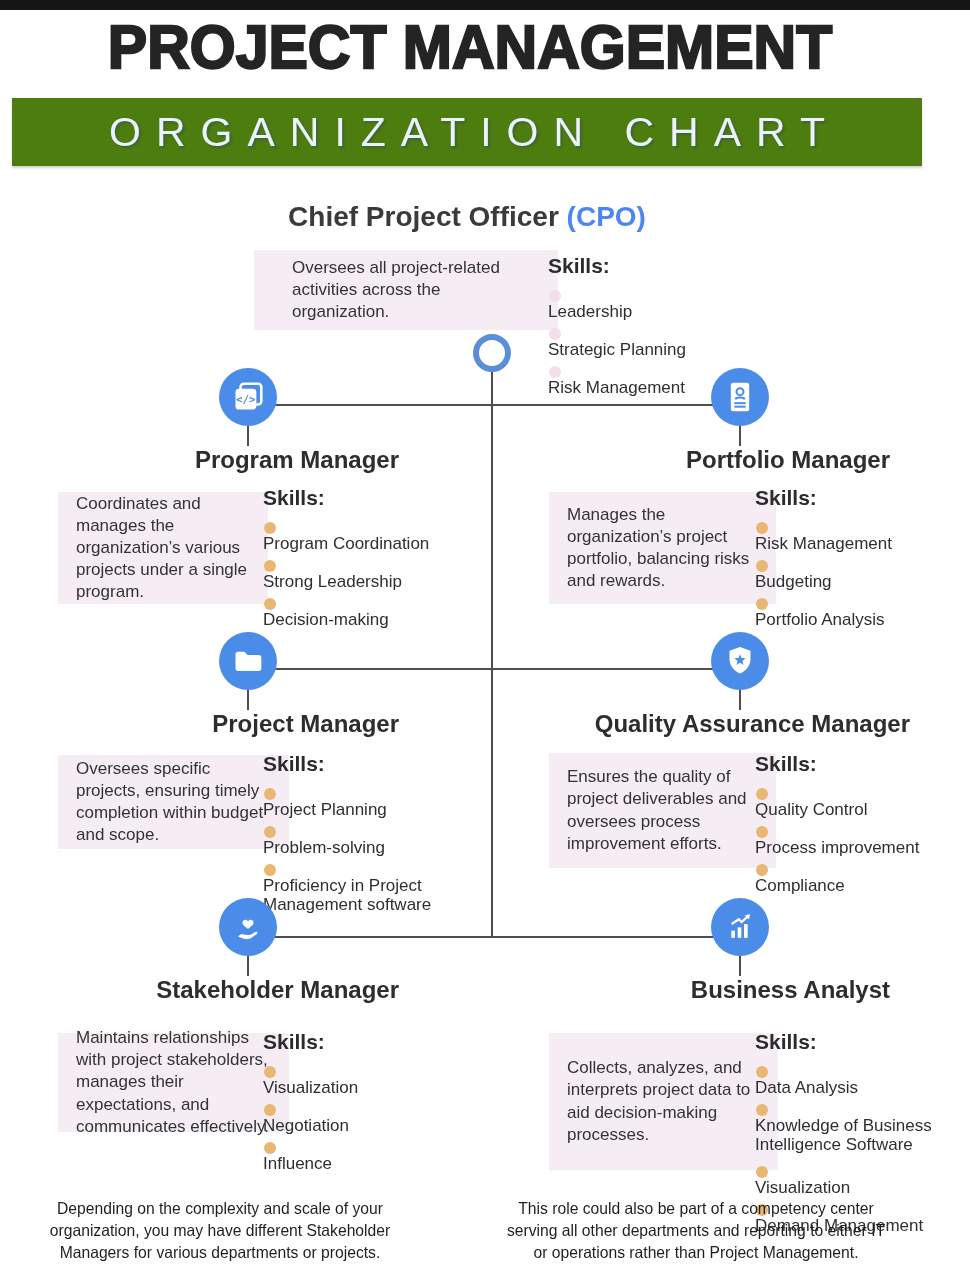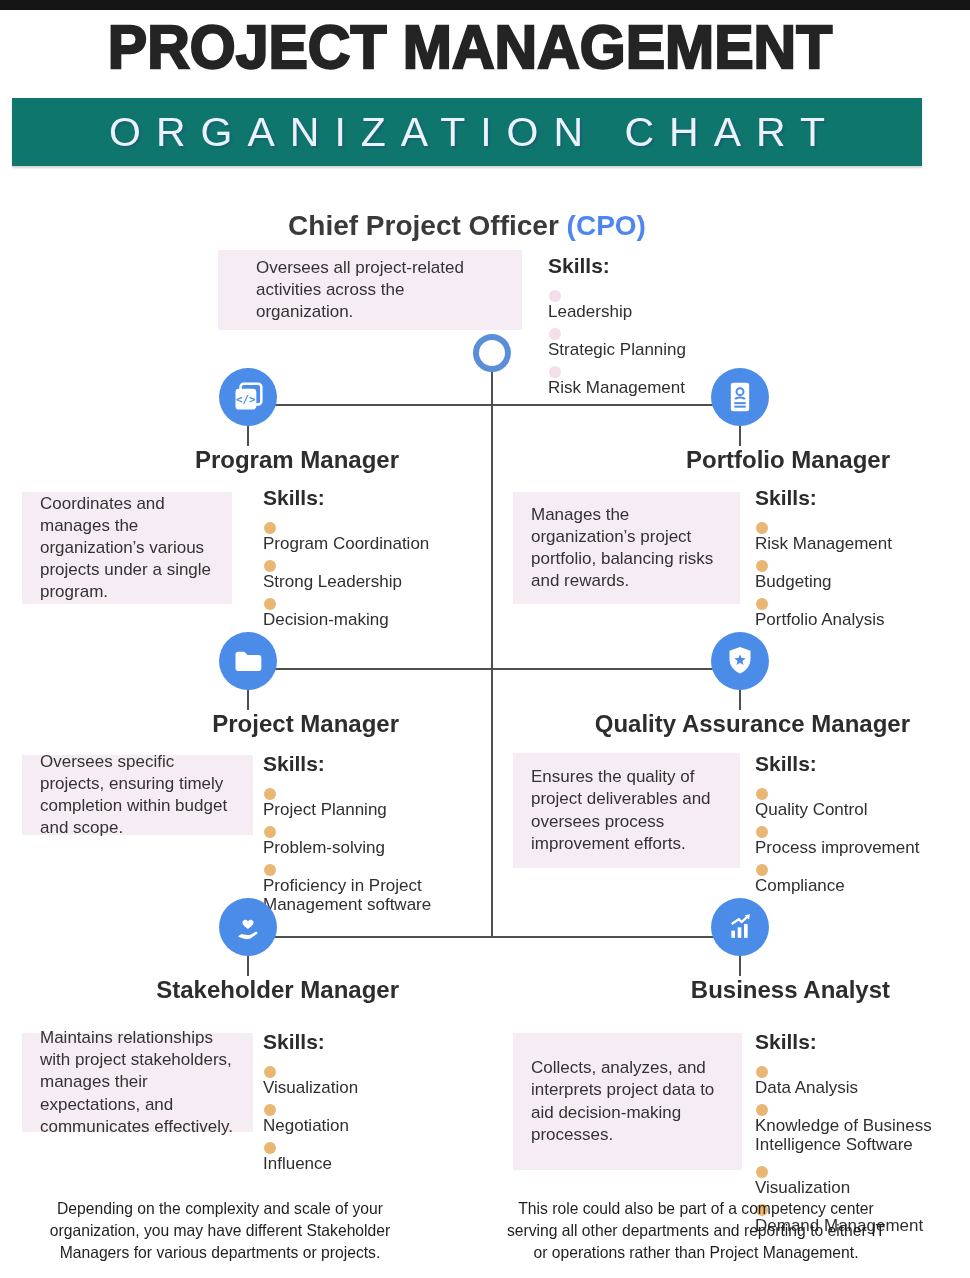--- a/index.html
+++ b/index.html
@@ -8,37 +8,37 @@
     font-family:"Liberation Sans","DejaVu Sans",sans-serif;color:#2e2e2e;
   }
   .topbar{position:absolute;left:0;top:0;width:100%;height:10px;background:#141414;}
   .main-title{
     position:absolute;left:0;top:12px;width:940px;text-align:center;
     font-size:59px;font-weight:bold;color:#242424;letter-spacing:0px;
     -webkit-text-stroke:2.2px #242424;transform:scaleY(1.04);transform-origin:center top;
     white-space:nowrap;
   }
   .banner{
-    position:absolute;left:12px;top:98px;width:910px;height:68px;background:#0f766e;
+    position:absolute;left:12px;top:98px;width:910px;height:68px;background:#4d7c0f;
     display:flex;align-items:center;justify-content:center;
     box-shadow:0 2px 2px rgba(0,0,0,0.18);
     text-align:center;
   }
   .banner-text{
     color:#eaf3fb;font-size:41px;font-weight:400;letter-spacing:15px;
     text-shadow:2px 2px 2px rgba(40,60,120,0.35);white-space:nowrap;padding-left:15px;
   }
   .cpo-heading{
-    position:absolute;left:0;top:210px;width:934px;text-align:center;
+    position:absolute;left:0;top:201px;width:934px;text-align:center;
     font-size:28px;font-weight:bold;color:#3a3a3a;
   }
   .cpo-abbr{color:#4d86ef;}
   .desc-box{
     position:absolute;background:#f6edf4;color:#333333;font-size:17px;line-height:1.3;
-    display:flex;align-items:center;box-sizing:border-box;padding:10px 14px 10px 18px;
+    display:flex;align-items:center;box-sizing:border-box;padding:10px 14px 10px 18px;margin-left:36px;
   }
   .cpo-box{left:218px;top:250px;width:304px;height:80px;padding-left:38px;padding-right:16px;}
   .skills{position:absolute;}
   .skills-label{font-size:21px;font-weight:bold;color:#2b2b2b;margin:0 0 9px 0;}
   .skills ul{list-style:none;margin:0;padding:0;width:218px;}
   .skills li{display:flex;align-items:flex-start;margin:0 0 4px 0;font-size:17px;line-height:1.12;color:#2f2f2f;flex-direction:column;}
   .bullet{flex:0 0 auto;width:12px;height:12px;border-radius:50%;background:#e9b772;margin:3px 14px 0 1px;}
   .bullet-pink{background:#f3dee9;}
   .gap-top{margin-top:9px !important;}
   .connector-circle{
@@ -182,21 +182,21 @@
   <div class="role-icon" style="left:711px;top:632px;">
     <svg viewBox="0 0 24 24">
       <path d="M12 3.6 L18.3 5.8 V10.8 C18.3 15.1 15.4 18 12 19.5 C8.6 18 5.7 15.1 5.7 10.8 V5.8 Z" fill="#ffffff"></path>
       <polygon points="12,7.9 12.91,10.25 15.42,10.39 13.47,11.98 14.12,14.41 12,13.05 9.88,14.41 10.53,11.98 8.58,10.39 11.09,10.25" fill="#4a8ce8"></polygon>
     </svg>
   </div>
 
   <div class="role-title" style="left:99px;top:710px;width:300px;">Project Manager</div>
   <div class="role-title" style="left:570px;top:710px;width:340px;">Quality Assurance Manager</div>
 
-  <div class="desc-box" style="left:22px;top:755px;width:231px;height:80px;">
+  <div class="desc-box" style="left:22px;top:755px;width:231px;height:94px;">
     <span>Oversees specific projects, ensuring timely completion within budget and scope.</span>
   </div>
   <div class="desc-box" style="left:513px;top:753px;width:227px;height:115px;">
     <span>Ensures the quality of project deliverables and oversees process improvement efforts.</span>
   </div>
 
   <div class="skills" style="left:263px;top:752px;">
     <h3 class="skills-label">Skills:</h3>
     <ul>
       <li>

